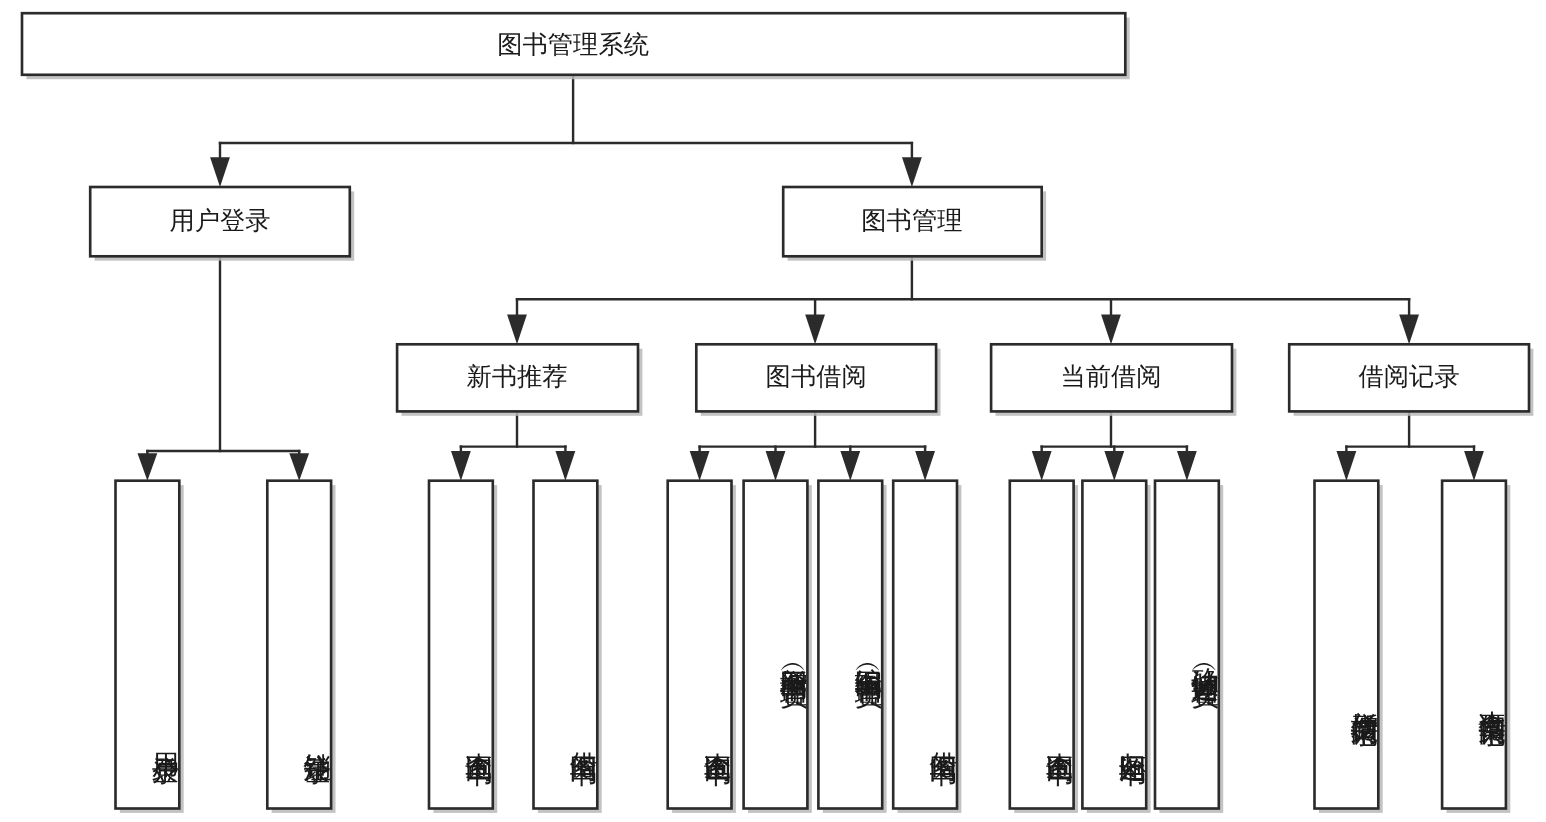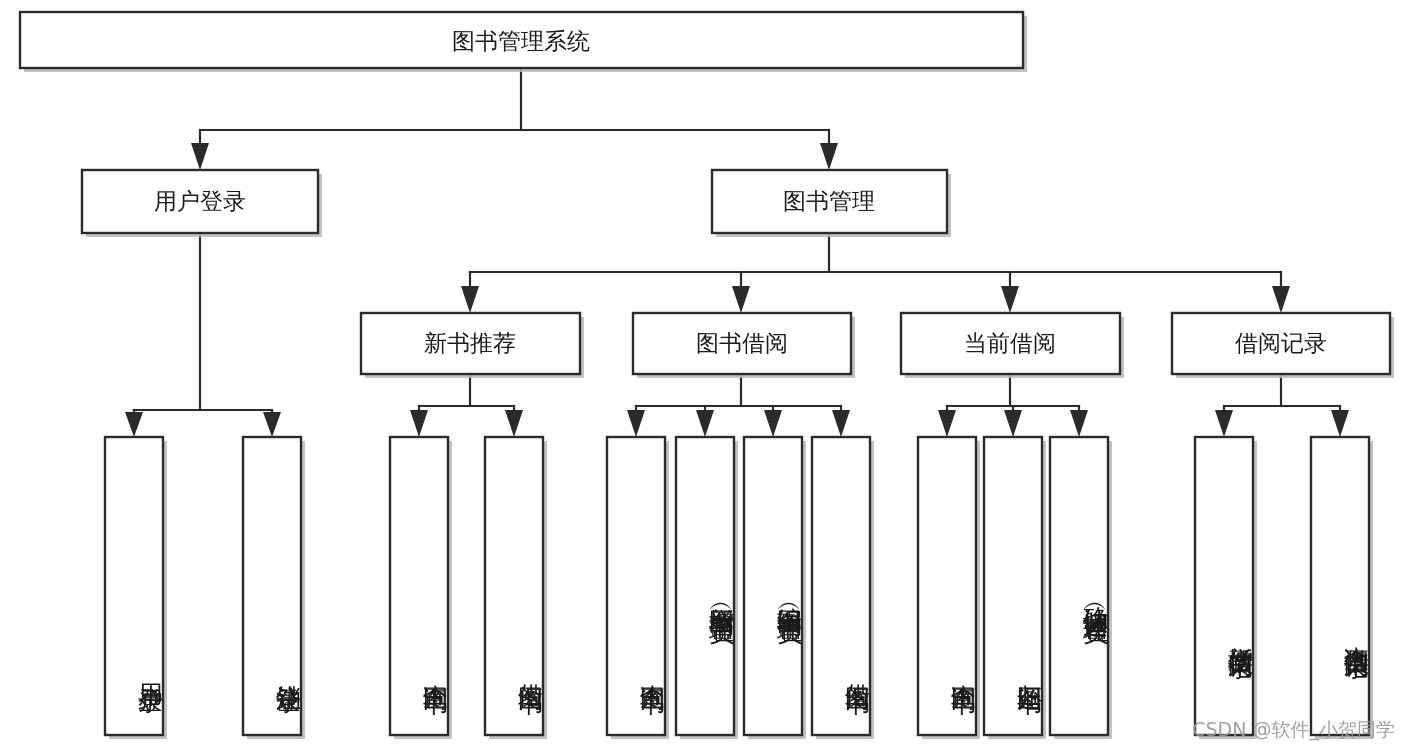--- a/index.html
+++ b/index.html
@@ -261,14 +261,13 @@
   <div class="node-label-v" style="left:744px; top:437px; width:58px; height:298px; padding-top:10px;">编辑图书（管理员）</div>
   <div class="node-label-v" style="left:812px; top:437px; width:58px; height:298px; padding-top:82px;">借阅图书</div>
 
   <div class="node-label-v" style="left:918px; top:437px; width:58px; height:298px; padding-top:82px;">查询图书</div>
   <div class="node-label-v" style="left:984px; top:437px; width:58px; height:298px; padding-top:82px;">归还图书</div>
   <div class="node-label-v" style="left:1050px; top:437px; width:58px; height:298px; padding-top:10px;">确认归还（管理员）</div>
 
   <div class="node-label-v" style="left:1195px; top:437px; width:58px; height:298px; padding-top:46px;">新增借阅记录</div>
   <div class="node-label-v" style="left:1311px; top:437px; width:58px; height:298px; padding-top:46px;">查询借阅记录</div>
 
-  <div class="watermark">CSDN @软件_小贺同学</div>
 </div>
 
 </body></html>

